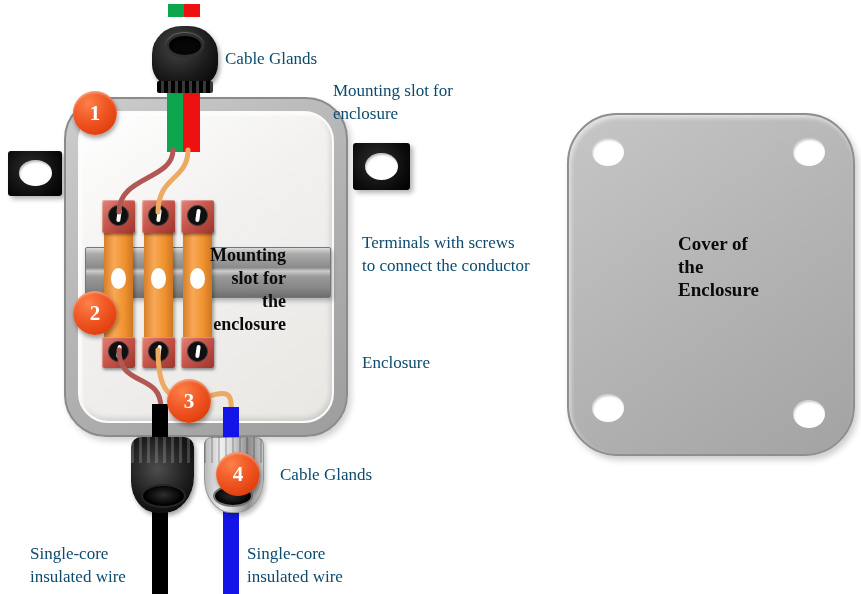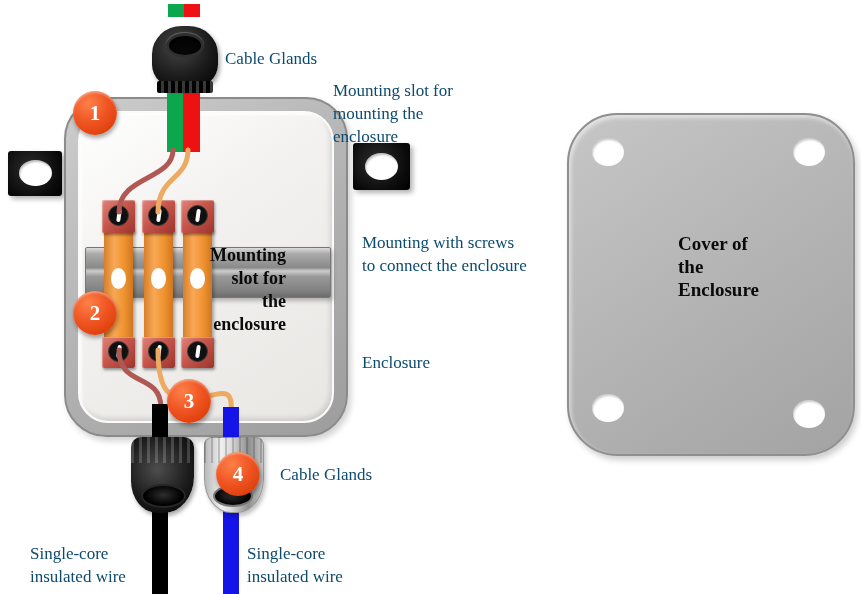--- a/index.html
+++ b/index.html
@@ -203,27 +203,26 @@
   <div class="abs cover-lbl" style="left:678px;top:232px;z-index:3;">
     <div>Cover of</div>
     <div>the</div>
     <div>Enclosure</div>
   </div>
 
   <div class="abs lbl" style="left:225px;top:47px;z-index:8;">Cable Glands</div>
 
   <div class="abs lbl" style="left:305px;top:79px;z-index:8;margin-left:28px;">
     <div>Mounting slot for</div>
-    <div>mounting the</div>
     <div>enclosure</div>
   </div>
 
   <div class="abs lbl" style="left:362px;top:231px;z-index:8;">
-    <div>Mounting  with screws</div>
-    <div>to connect the enclosure</div>
+    <div>Terminals  with screws</div>
+    <div>to connect the conductor</div>
   </div>
 
   <div class="abs lbl" style="left:362px;top:351px;z-index:8;">Enclosure</div>
 
   <div class="abs lbl" style="left:280px;top:463px;z-index:8;">Cable Glands</div>
 
   <div class="abs lbl" style="left:30px;top:542px;z-index:8;">
     <div>Single-core</div>
     <div>insulated wire</div>
   </div>

